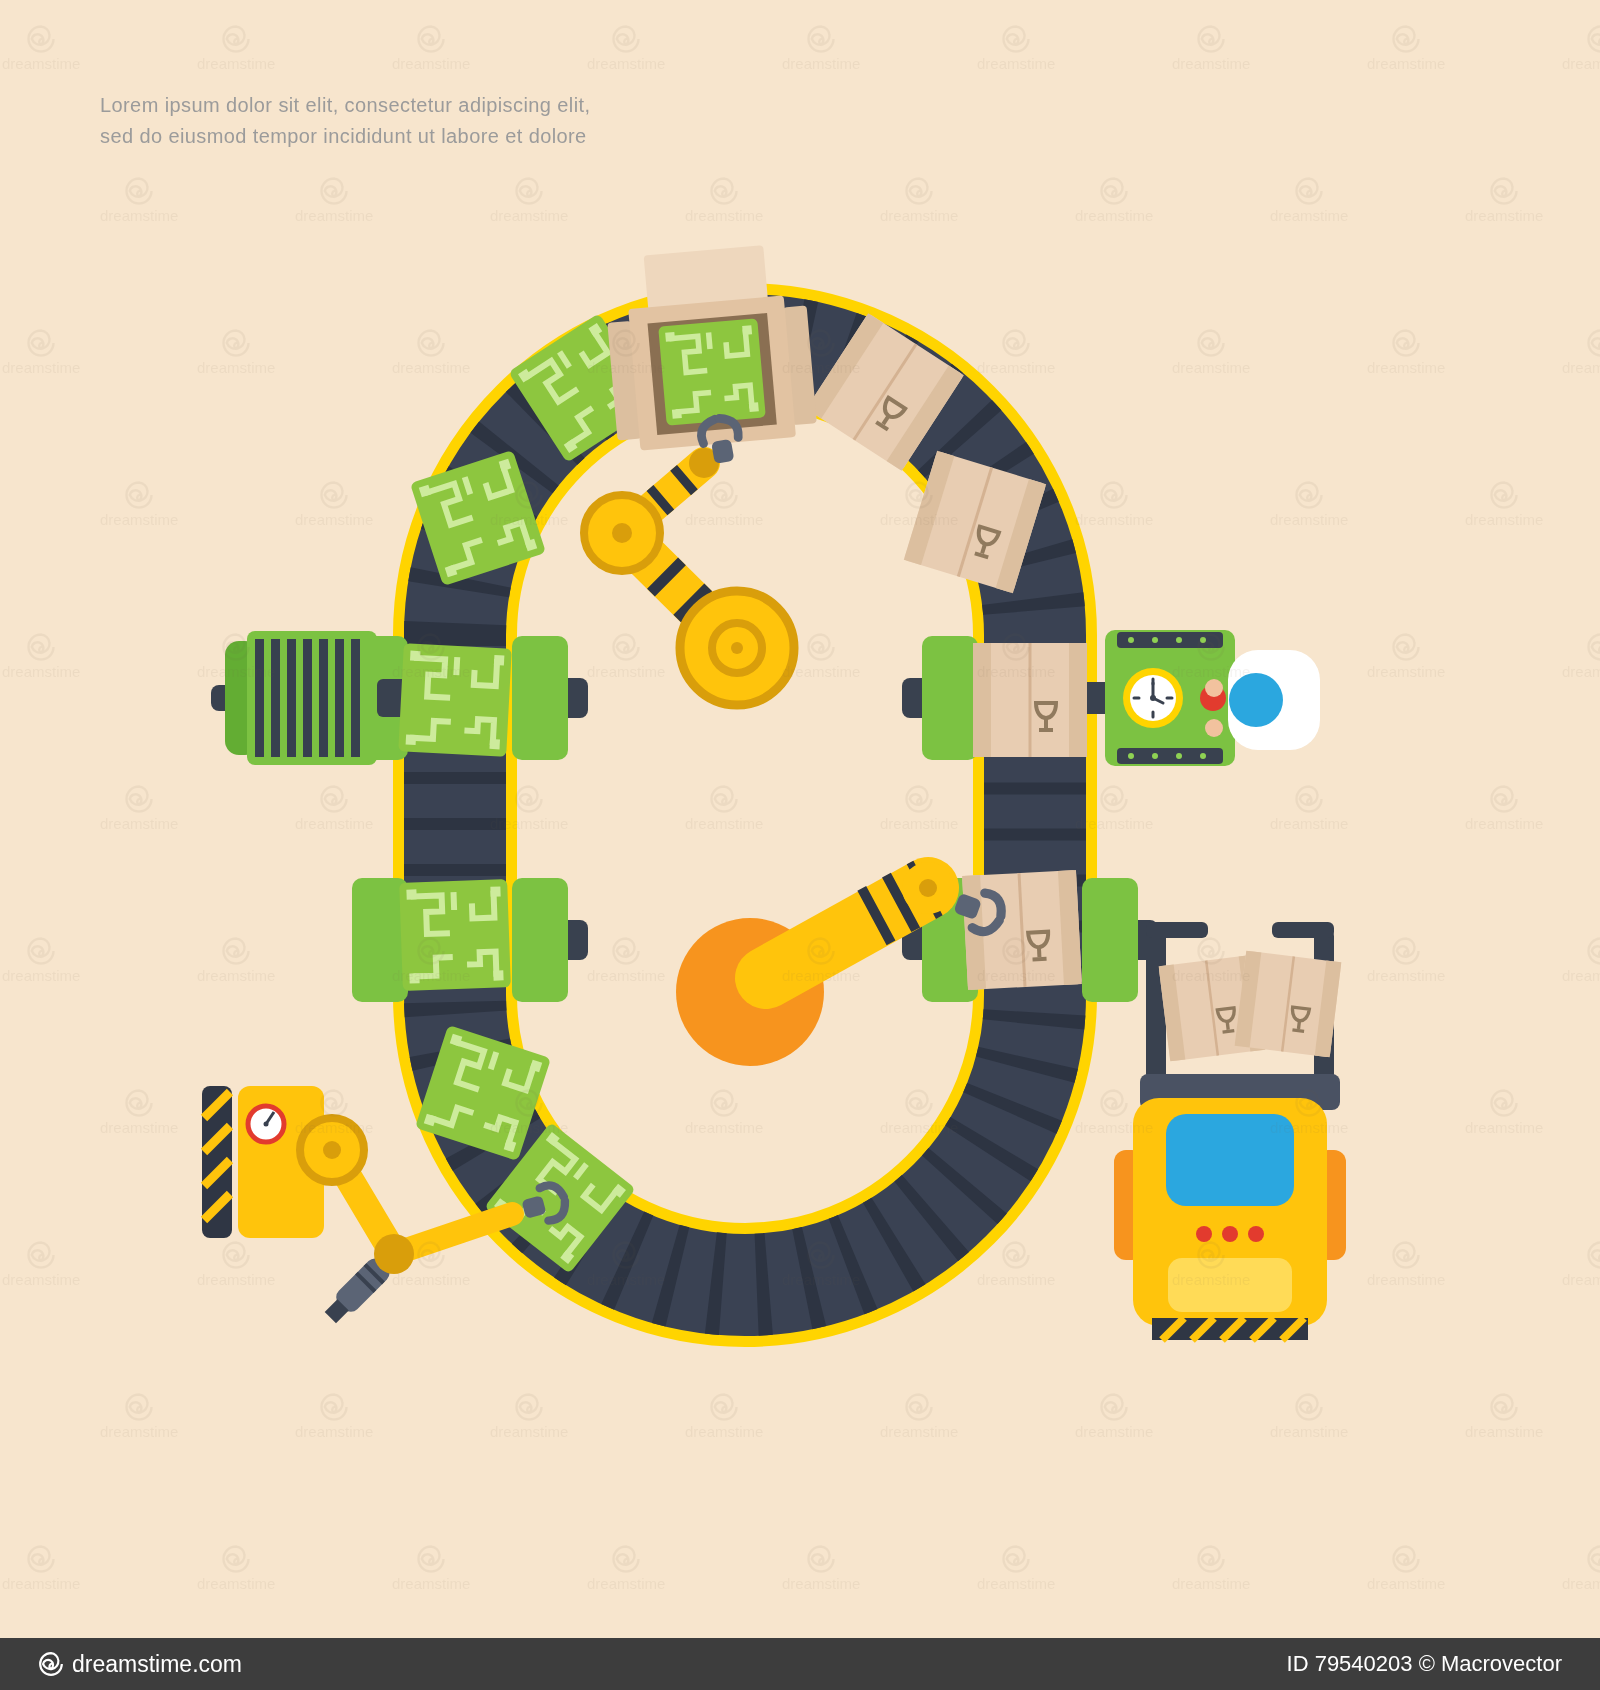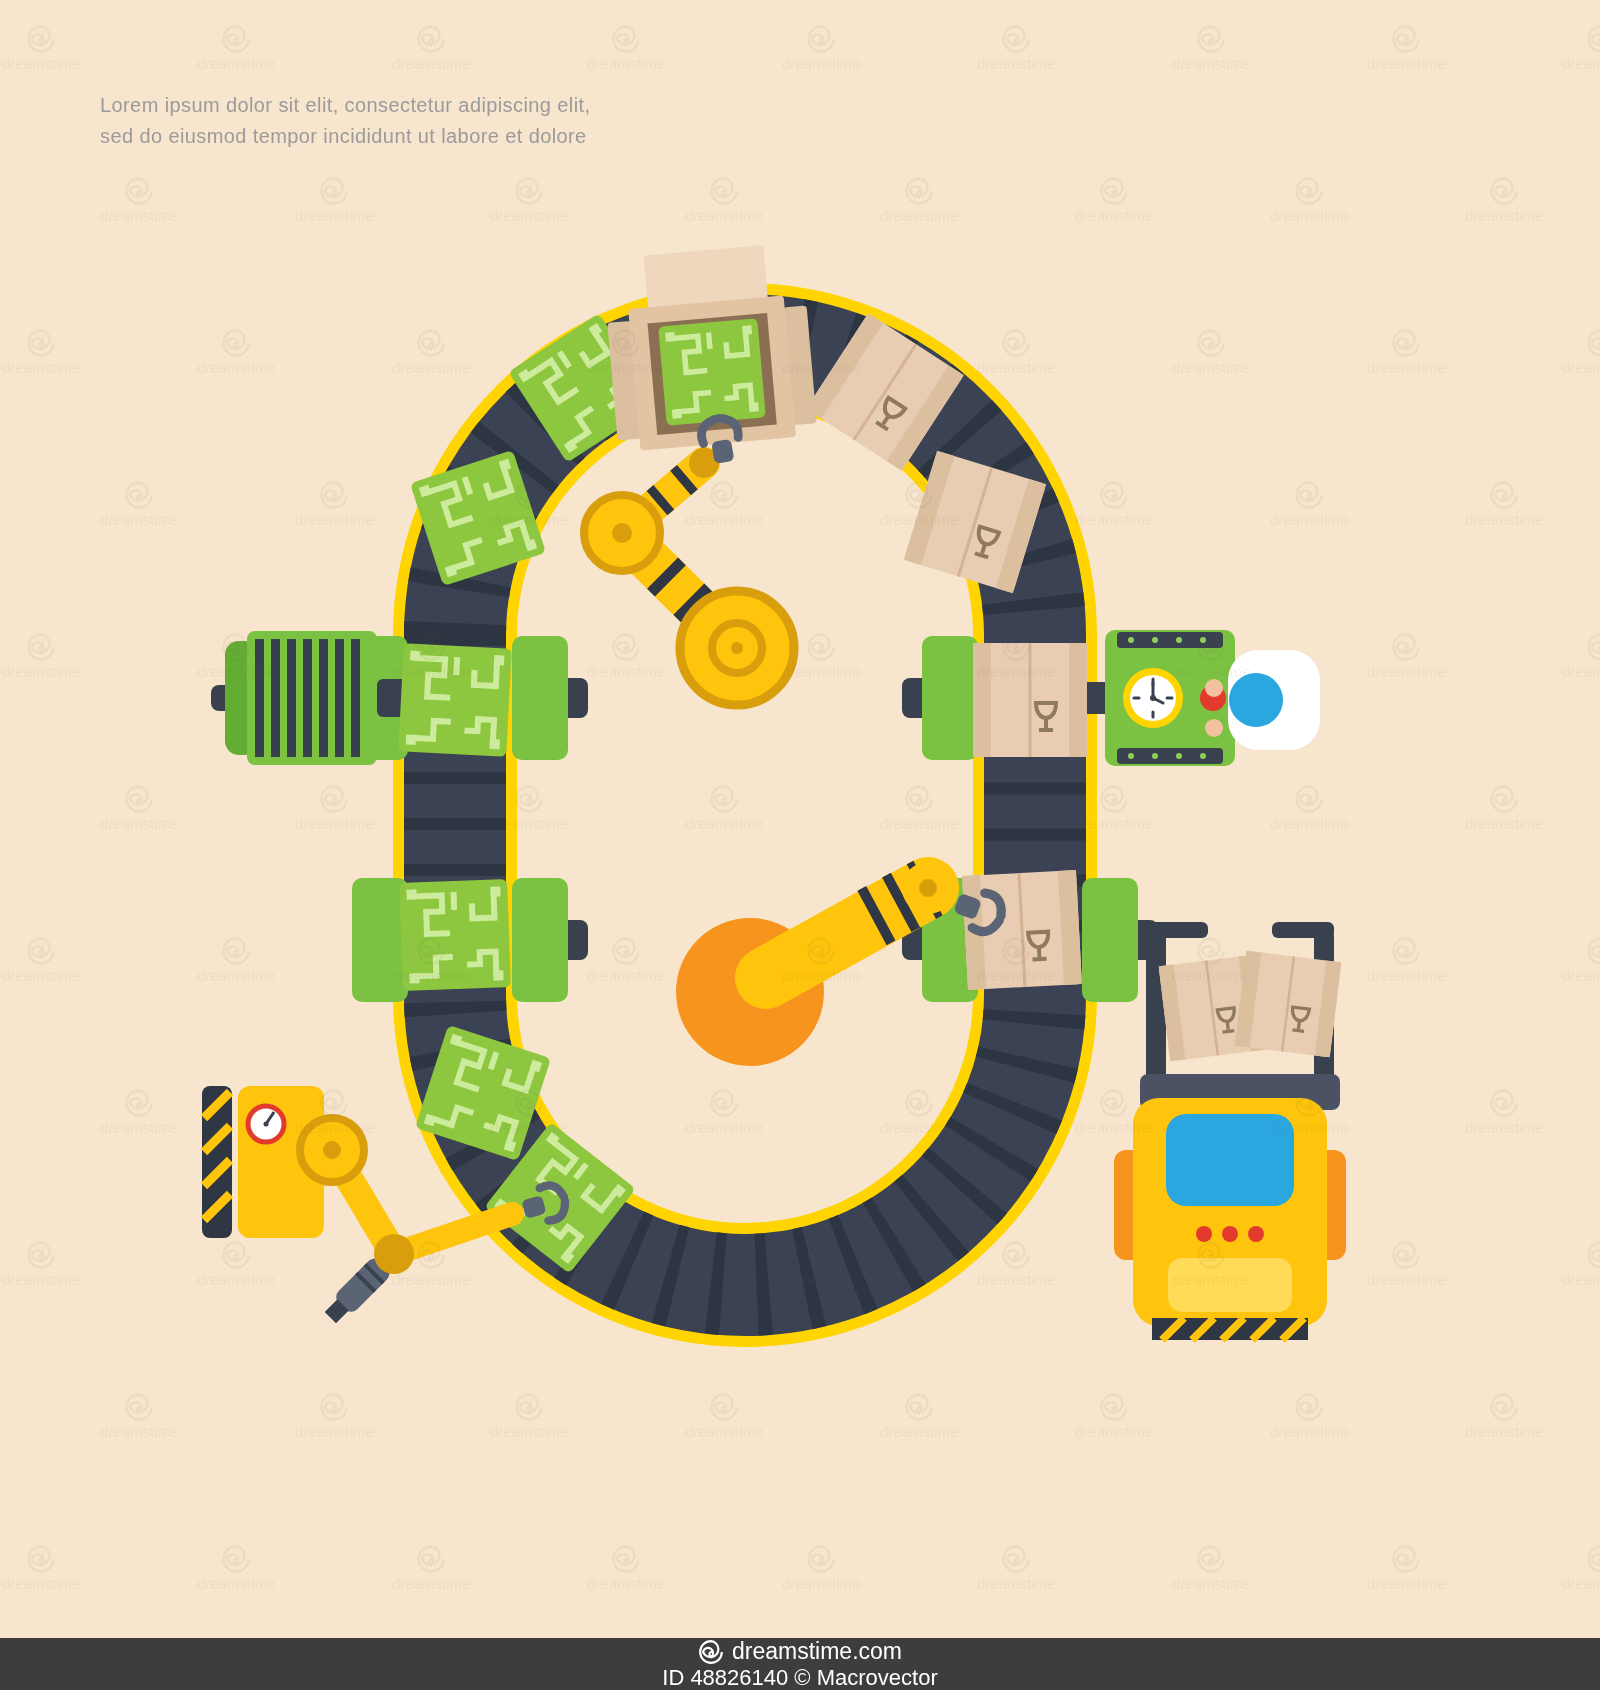--- a/index.html
+++ b/index.html
@@ -11,21 +11,21 @@
   }
   .scene-svg{position:absolute;left:0;top:0;z-index:1}
   .header{position:absolute;left:100px;top:66px;z-index:2}
   .title{font-size:38px;font-weight:bold;letter-spacing:4px;color:#86c43d}
   .subtitle{margin-top:24px;font-size:20px;line-height:1.55;color:#9b9b9b;letter-spacing:.4px}
   .wm-layer{position:absolute;left:0;top:0;width:1600px;height:1690px;z-index:3;pointer-events:none;color:#6f5d46;overflow:hidden}
   .wm-unit{position:absolute;display:flex;flex-direction:column;align-items:center;opacity:.07}
   .wm-unit span{font-size:15px;margin-top:1px}
   .footer{
     position:absolute;left:0;right:0;bottom:0;height:52px;background:#3d3d3d;z-index:4;
-    display:flex;align-items:center;justify-content:space-between;padding:0 38px;color:#ffffff;flex-direction:column;
+    display:flex;align-items:center;justify-content:space-between;padding:0 38px;color:#ffffff;
   }
   .footer .site{font-size:23px;display:flex;align-items:center;gap:8px}
   .footer .credit{font-size:22px}
 </style>
 </head>
 <body>
 
 <div class="canvas">
 
   <svg class="scene-svg" width="1600" height="1690" viewBox="0 0 1600 1690">
@@ -864,16 +864,16 @@
       </div>
     </div>
 
   <div class="footer">
     <span class="site">
       <svg width="26" height="26" viewBox="-18 -18 36 36">
         <path d="M15,0 A15,15 0 1 1 0,-15 A11,11 0 1 1 -11,0 A7,7 0 1 1 0,7 A3.5,3.5 0 1 1 3.5,0" fill="none" stroke="#ffffff" stroke-width="3"></path>
       </svg>
       <span>dreamstime.com</span>
     </span>
-    <span class="credit">ID 48826140 © Macrovector</span>
+    <span class="credit">ID 79540203 © Macrovector</span>
   </div>
 
 </div>
 
 </body></html>

